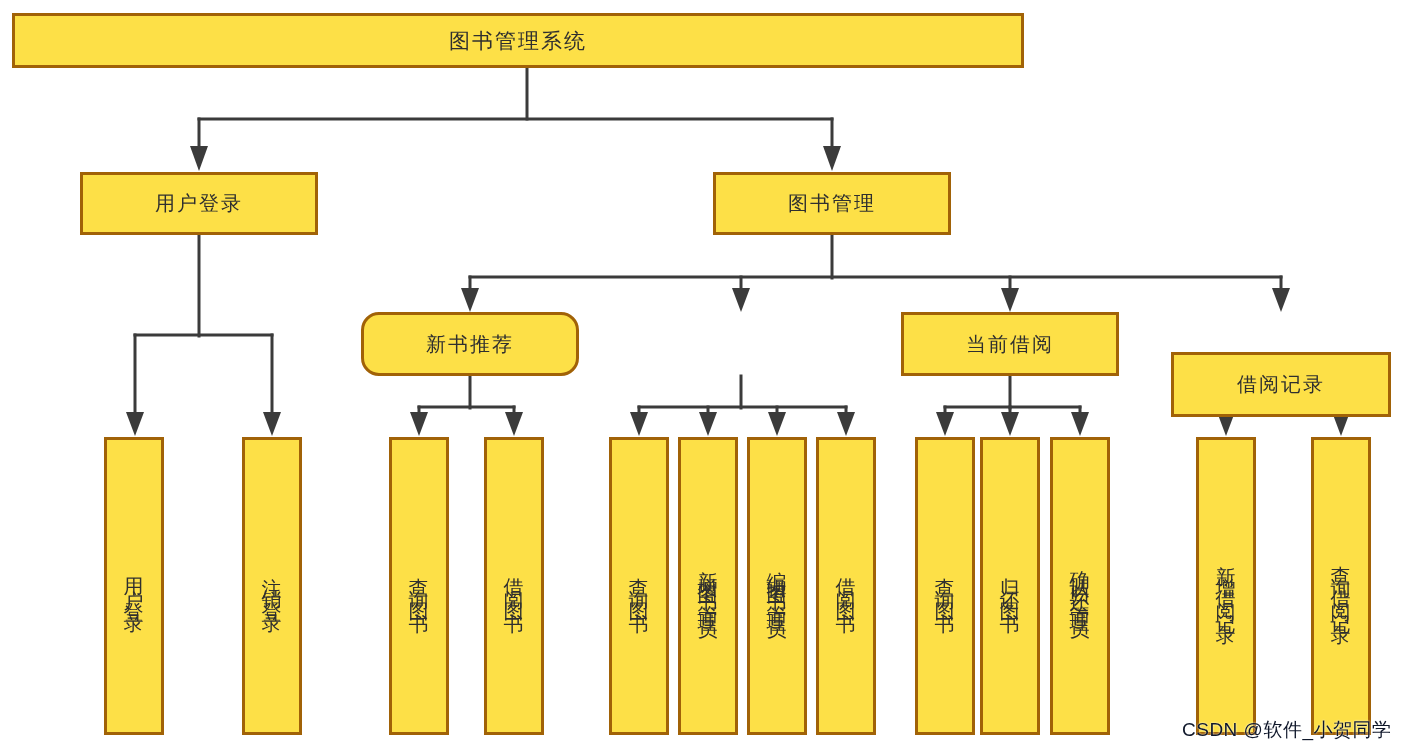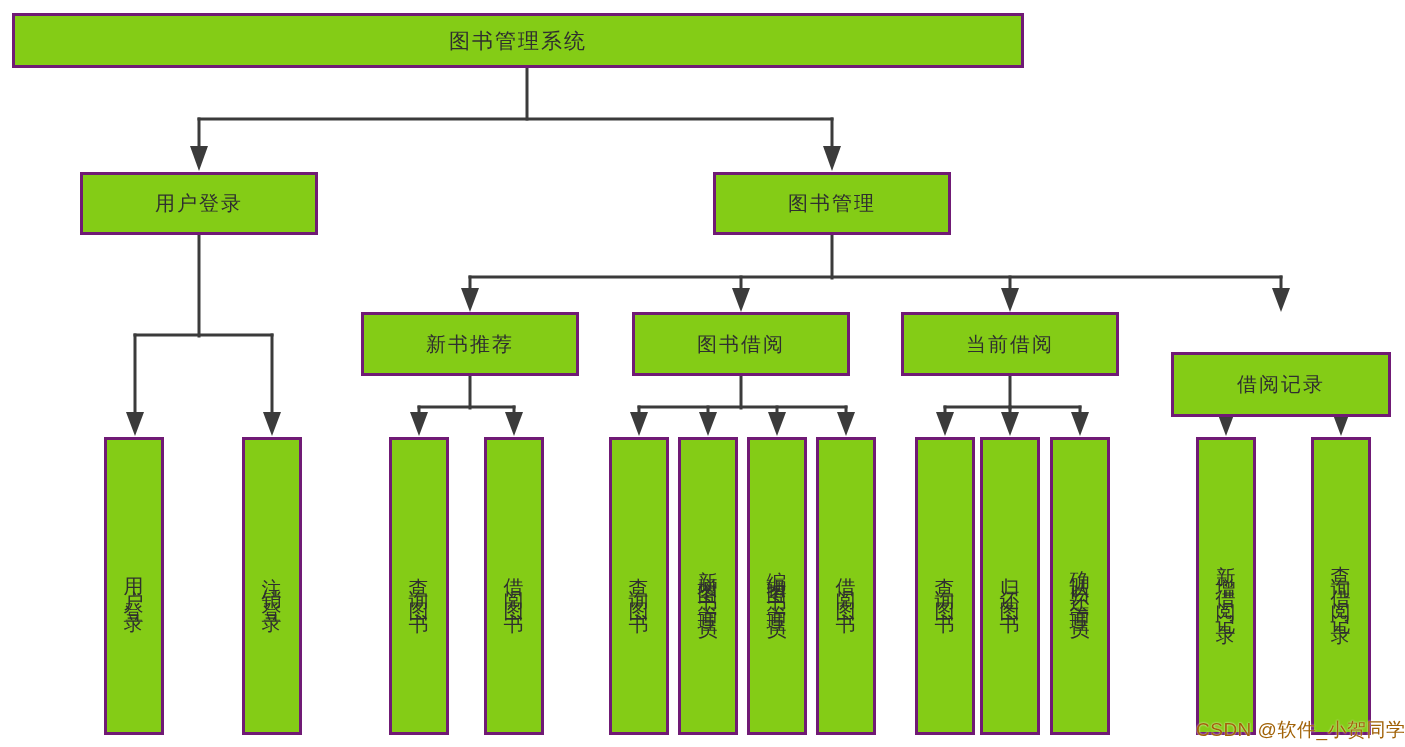--- a/index.html
+++ b/index.html
@@ -20,22 +20,22 @@
   #connectors {
     position: absolute;
     left: 0; top: 0;
     width: 1405px;
     height: 747px;
     pointer-events: none;
   }
   .box {
     position: absolute;
     box-sizing: border-box;
-    background: #84cc16;
-    border: 3px solid #701a75;
+    background: #fde047;
+    border: 3px solid #a16207;
     display: flex;
     align-items: center;
     justify-content: center;
     color: #2f2f2f;
     font-size: 20px;
     letter-spacing: 2px;
     z-index: 2;
     white-space: nowrap;
   }
   .root-box { font-size: 21px; }
@@ -45,26 +45,25 @@
     letter-spacing: 12px;
     white-space: normal;
     line-height: 1;
   }
   .leaf-long { letter-spacing: 7px; }
   .wm {
     position: absolute;
     left: 1182px;
     top: 717px;
     font-size: 19px;
-    color: #a16207;
+    color: #0f172a;
     letter-spacing: 0.5px;
     z-index: 10;
     text-shadow: 0 0 2px #ffffff;
     white-space: nowrap;
-    margin-left: 14px;
   }
   svg line { stroke: #3b3b3b; stroke-width: 3; stroke-linecap: square; }
   svg polygon { fill: #3b3b3b; stroke: none; }
 </style>
 </head>
 <body>
 
 <div id="canvas">
 
   <svg id="connectors" viewBox="0 0 1405 747" xmlns="http://www.w3.org/2000/svg">
@@ -134,22 +133,21 @@
       <line x1="1341" y1="407" x2="1341" y2="415"></line>
       <polygon points="1332,412 1350,412 1341,436"></polygon>
     </g>
   </svg>
 
   <div class="box root-box" style="left:12px; top:13px; width:1012px; height:55px;">图书管理系统</div>
 
   <div class="box" style="left:80px; top:172px; width:238px; height:63px;">用户登录</div>
   <div class="box" style="left:713px; top:172px; width:238px; height:63px;font-family:Liberation Mono, monospace;">图书管理</div>
 
-  <div class="box" style="left:361px; top:312px; width:218px; height:64px;">新书推荐</div>
-  <div class="box" style="left:632px; top:312px; width:218px; height:64px;">图书借阅</div>
+  <div class="box" style="left:361px; top:312px; width:218px; height:64px;border-radius:18px;">新书推荐</div>
   <div class="box" style="left:901px; top:312px; width:218px; height:64px;">当前借阅</div>
   <div class="box" style="left:1171px; top:312px; width:220px; height:65px;margin-top:40px;">借阅记录</div>
 
   <div class="box leaf" style="left:104px; top:437px; width:60px; height:298px;">用户登录</div>
   <div class="box leaf" style="left:242px; top:437px; width:60px; height:298px;">注销登录</div>
 
   <div class="box leaf" style="left:389px; top:437px; width:60px; height:298px;">查询图书</div>
   <div class="box leaf" style="left:484px; top:437px; width:60px; height:298px;">借阅图书</div>
 
   <div class="box leaf" style="left:609px; top:437px; width:60px; height:298px;">查询图书</div>

